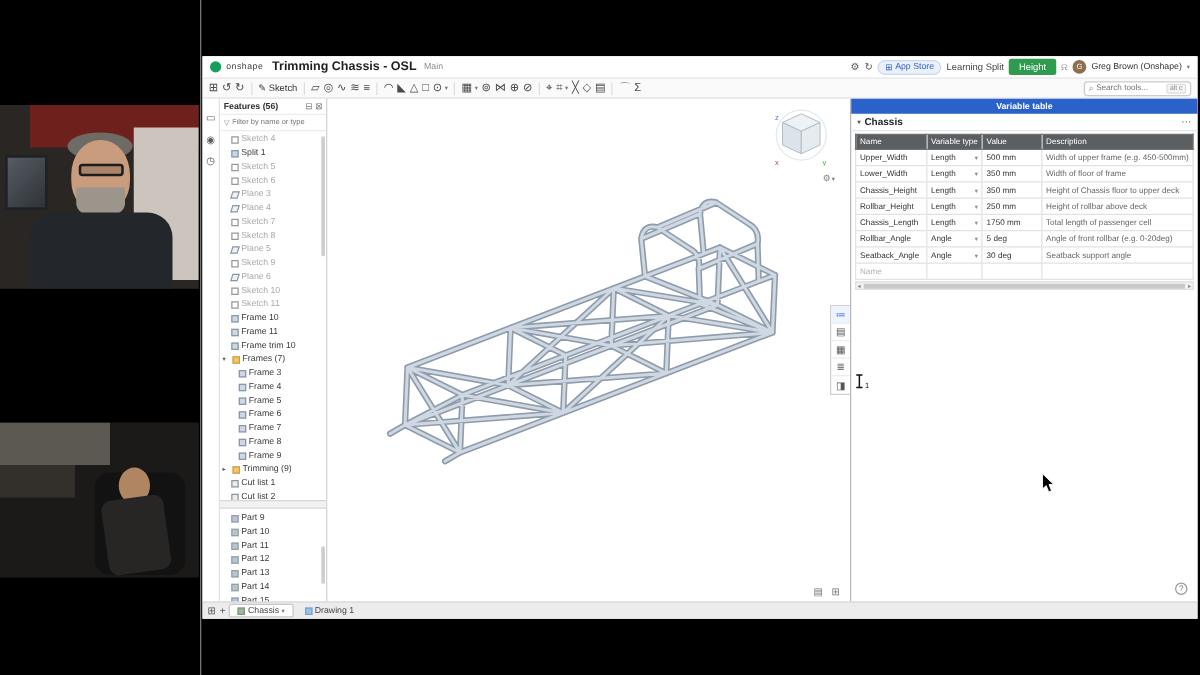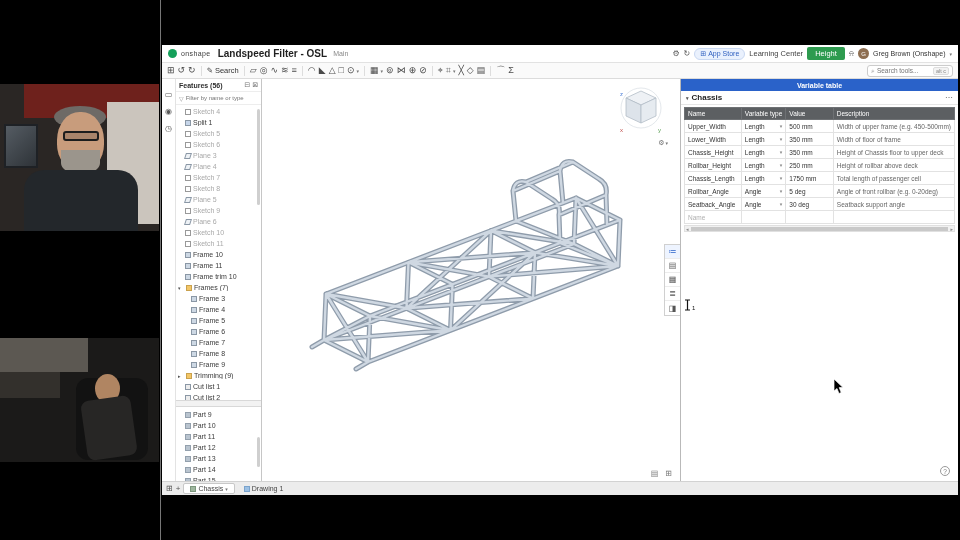--- a/index.html
+++ b/index.html
@@ -152,45 +152,45 @@
     <div class="cb-head"></div>
     <div class="cb-body"></div>
   </div>
   <div class="vline"></div>
 
   <div class="app">
 
     <div class="topbar">
       <span class="logo-dot" id="logo-dot" style="background: rgb(20, 160, 90);"></span>
       <span class="logo-word">onshape</span>
-      <span class="doc-title">Landspeed Filter - OSL</span>
+      <span class="doc-title">Trimming Chassis - OSL</span>
       <span class="ws-label">Main</span>
       <span class="tspacer"></span>
       <span class="top-ic">⚙</span>
       <span class="top-ic">↻</span>
       <span class="pill-appstore">
         <span>⊞</span>
         <span>App Store</span>
       </span>
-      <span class="learning">Learning Center</span>
+      <span class="learning">Learning Split</span>
       <span class="btn-share" id="share-btn" style="background: rgb(46, 155, 79);">Height</span>
       <span class="top-ic">⍾</span>
       <span class="avatar">G</span>
       <span class="user-name">Greg Brown (Onshape)</span>
       <span class="caret-sm">▾</span>
     </div>
 
     <div class="toolbar">
       <span class="tbi">⊞</span>
       <span class="tbi">↺</span>
       <span class="tbi">↻</span>
       <span class="tbdv"></span>
       <span class="sketch-btn">
         <span>✎</span>
-        <span>Search</span>
+        <span>Sketch</span>
       </span>
       <span class="tbdv"></span>
       <span id="tb-icons" style="display:flex;align-items:center;gap:3px">
           <span class="tbi">▱</span>
           <span class="tbi">◎</span>
           <span class="tbi">∿</span>
           <span class="tbi">≋</span>
           <span class="tbi">≡</span>
           <span class="tbdv"></span>
           <span class="tbi">◠</span>

